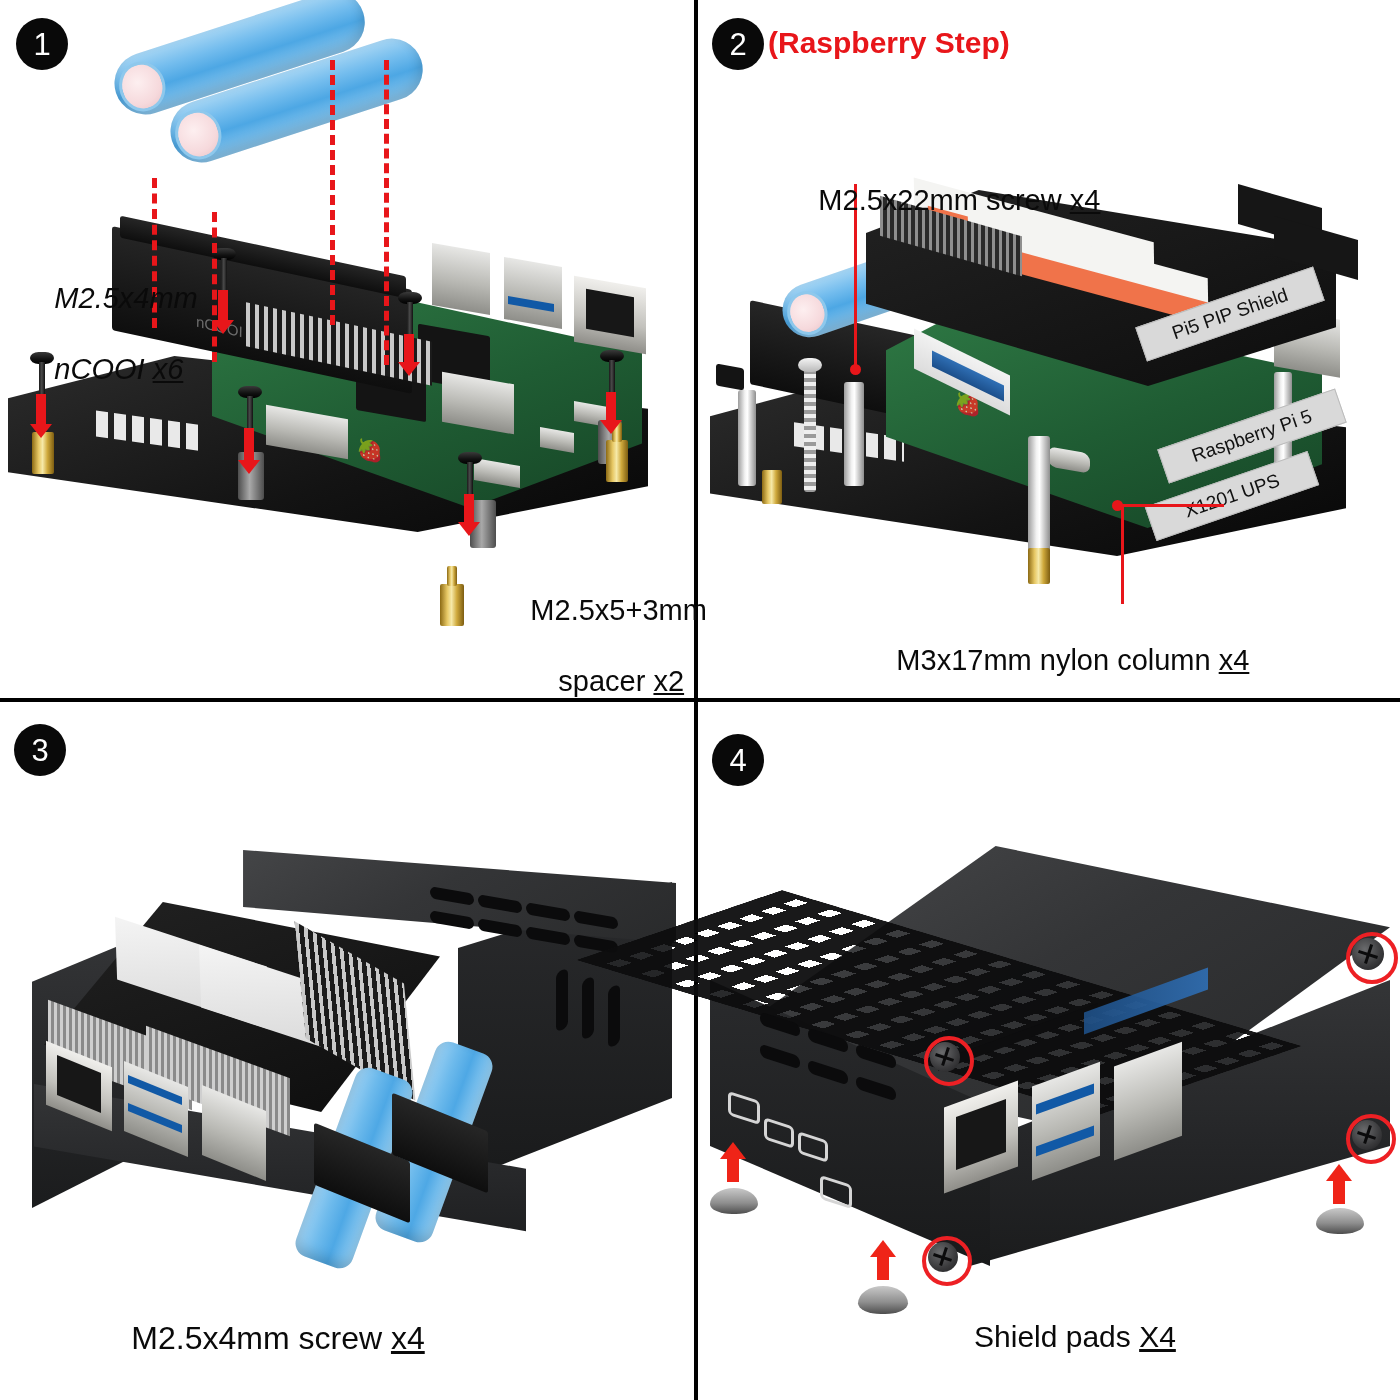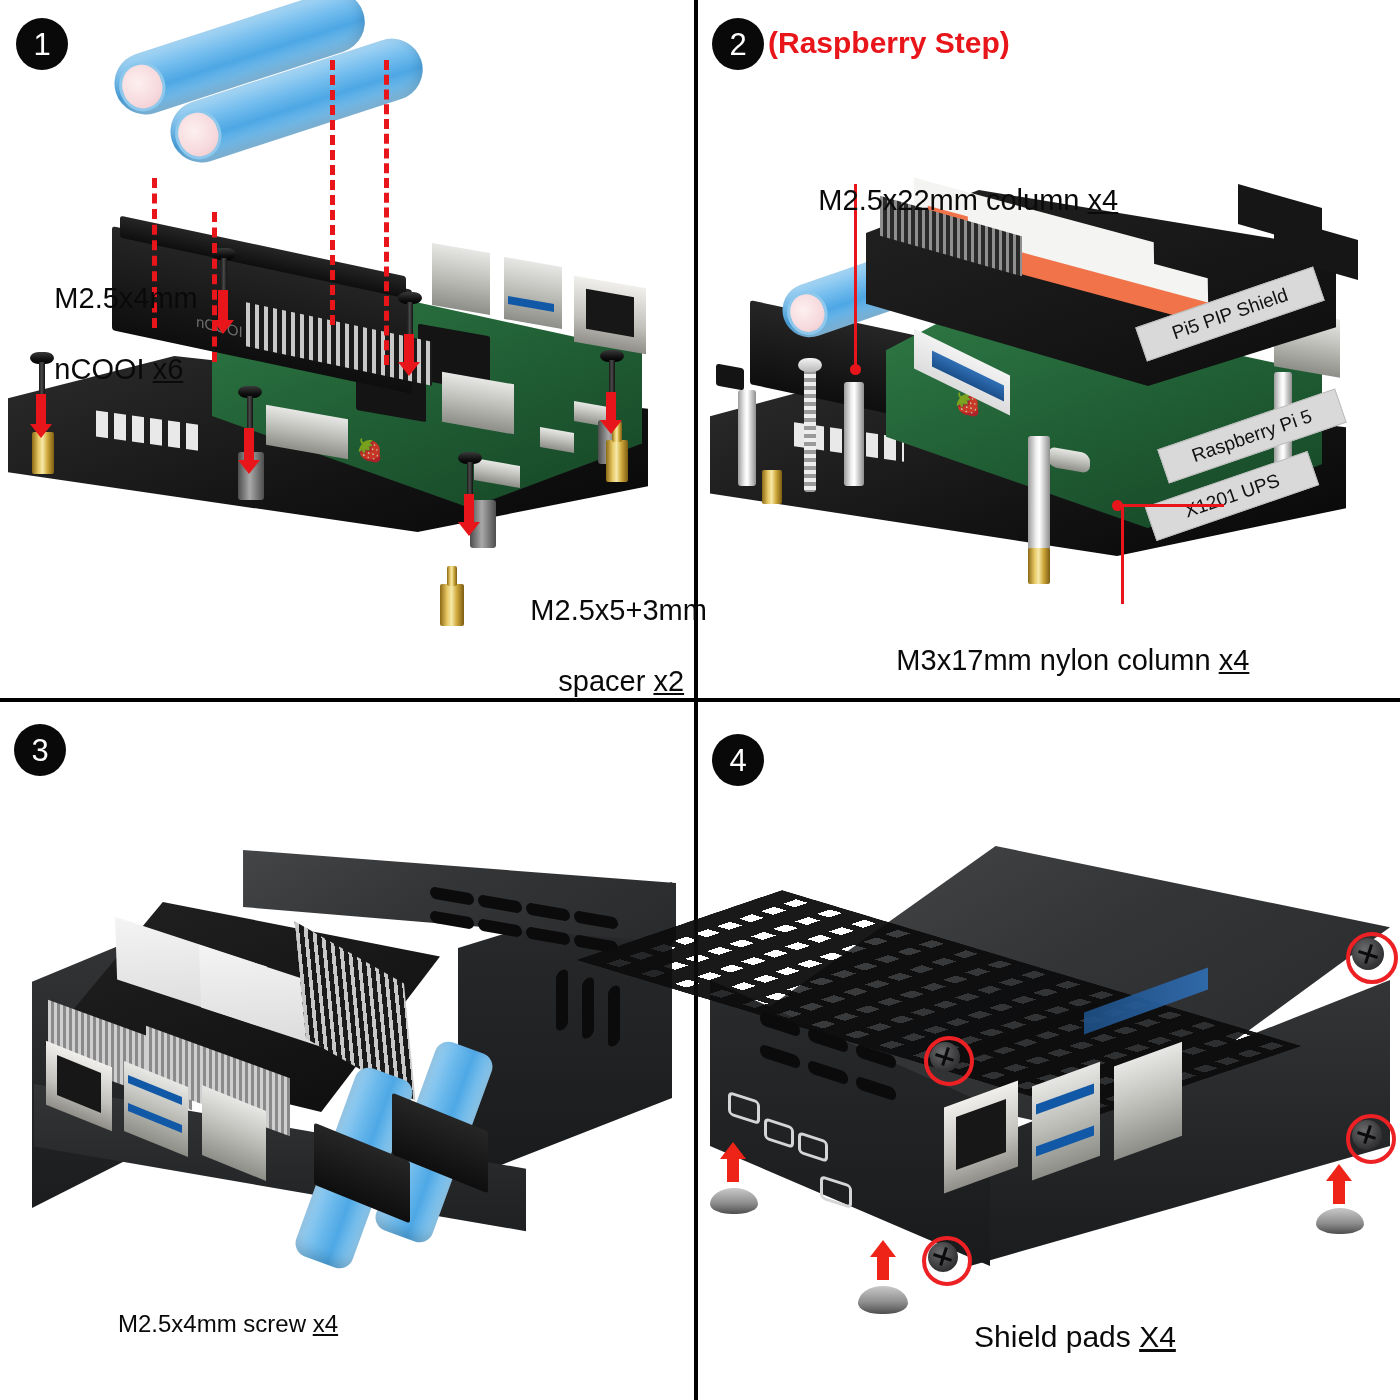--- a/index.html
+++ b/index.html
@@ -226,42 +226,42 @@
         <div class="head" style="top:28px;"></div>
     </div>
 
     <div class="brass" style="left:32px;top:432px;width:22px;height:42px;"></div>
     <div class="brass" style="left:606px;top:440px;width:22px;height:42px;"></div>
     <div class="brass" style="left:612px;top:422px;width:10px;height:20px;border-radius:2px;"></div>
 
     <div class="brass" style="left:440px;top:584px;width:24px;height:42px;"></div>
     <div class="brass" style="left:447px;top:566px;width:10px;height:20px;border-radius:2px;"></div>
 
-    <div class="lbl" style="left:6px;top:246px;">
+    <div class="lbl" style="left:6px;top:246px;font-style:italic;">
       <span>M2.5x4mm</span><br>
       <span>nCOOI </span><span class="u">x6</span>
     </div>
 
 
     <div class="lbl" style="left:482px;top:558px;">
       <span>M2.5x5+3mm</span><br>
       <span style="margin-left:28px;">spacer </span><span class="u">x2</span>
     </div>
   </div>
 
   <div class="ph" style="left:698px;top:0;width:702px;height:698px;">
 
     <div class="step-num" style="left:14px;top:18px;">2</div>
     <div class="optional" style="left:70px;top:26px;">(Raspberry Step)</div>
 
     <div class="lead" style="left:156px;top:184px;width:3px;height:186px;"></div>
     <div class="dot" style="left:152px;top:364px;"></div>
 
     <div class="lbl" style="left:72px;top:148px;">
-      <span>M2.5x22mm column </span><span class="u">x4</span>
+      <span>M2.5x22mm screw </span><span class="u">x4</span>
     </div>
 
     <div class="pcb black" style="left:12px;top:372px;width:636px;height:184px;
                 clip-path:polygon(26% 0%,100% 30%,100% 74%,64% 100%,0% 66%,0% 24%);"></div>
     <div class="ph" style="left:96px;top:430px;width:110px;height:24px;transform:skewY(8deg);
                 background:repeating-linear-gradient(90deg,#e9e9e9 0 12px,transparent 12px 18px);"></div>
     <div class="holder" style="left:52px;top:318px;width:168px;height:84px;transform:skewY(12deg);"></div>
     <div class="cell" style="left:86px;top:292px;width:172px;height:54px;transform:rotate(-19deg);transform-origin:left center;">
       <div class="cap" style="left:4px;top:7px;width:34px;height:38px;"></div>
     </div>
@@ -354,21 +354,21 @@
     <div class="holder" style="left:392px;top:410px;width:96px;height:62px;transform:skewY(22deg);"></div>
 
     <div class="rj45" style="left:46px;top:352px;width:66px;height:64px;transform:skewY(22deg);">
         <i></i>
       </div>
     <div class="metal" style="left:124px;top:372px;width:64px;height:70px;transform:skewY(22deg);"></div>
     <div class="usbblue" style="left:128px;top:384px;width:54px;height:8px;transform:skewY(22deg);"></div>
     <div class="usbblue" style="left:128px;top:412px;width:54px;height:8px;transform:skewY(22deg);"></div>
     <div class="metal" style="left:202px;top:396px;width:64px;height:70px;transform:skewY(22deg);"></div>
 
-    <div class="lbl" style="left:78px;top:578px;font-size:24px;">
+    <div class="lbl" style="left:78px;top:578px;font-size:32px;">
       <span>M2.5x4mm screw </span><span class="u">x4</span>
     </div>
   </div>
 
   <div class="ph" style="left:698px;top:702px;width:702px;height:698px;">
 
     <div class="step-num" style="left:14px;top:32px;">4</div>
 
     <div class="caseTop" style="left:12px;top:144px;width:680px;height:290px;
                 clip-path:polygon(42% 0%,100% 28%,58% 100%,0% 70%);"></div>

